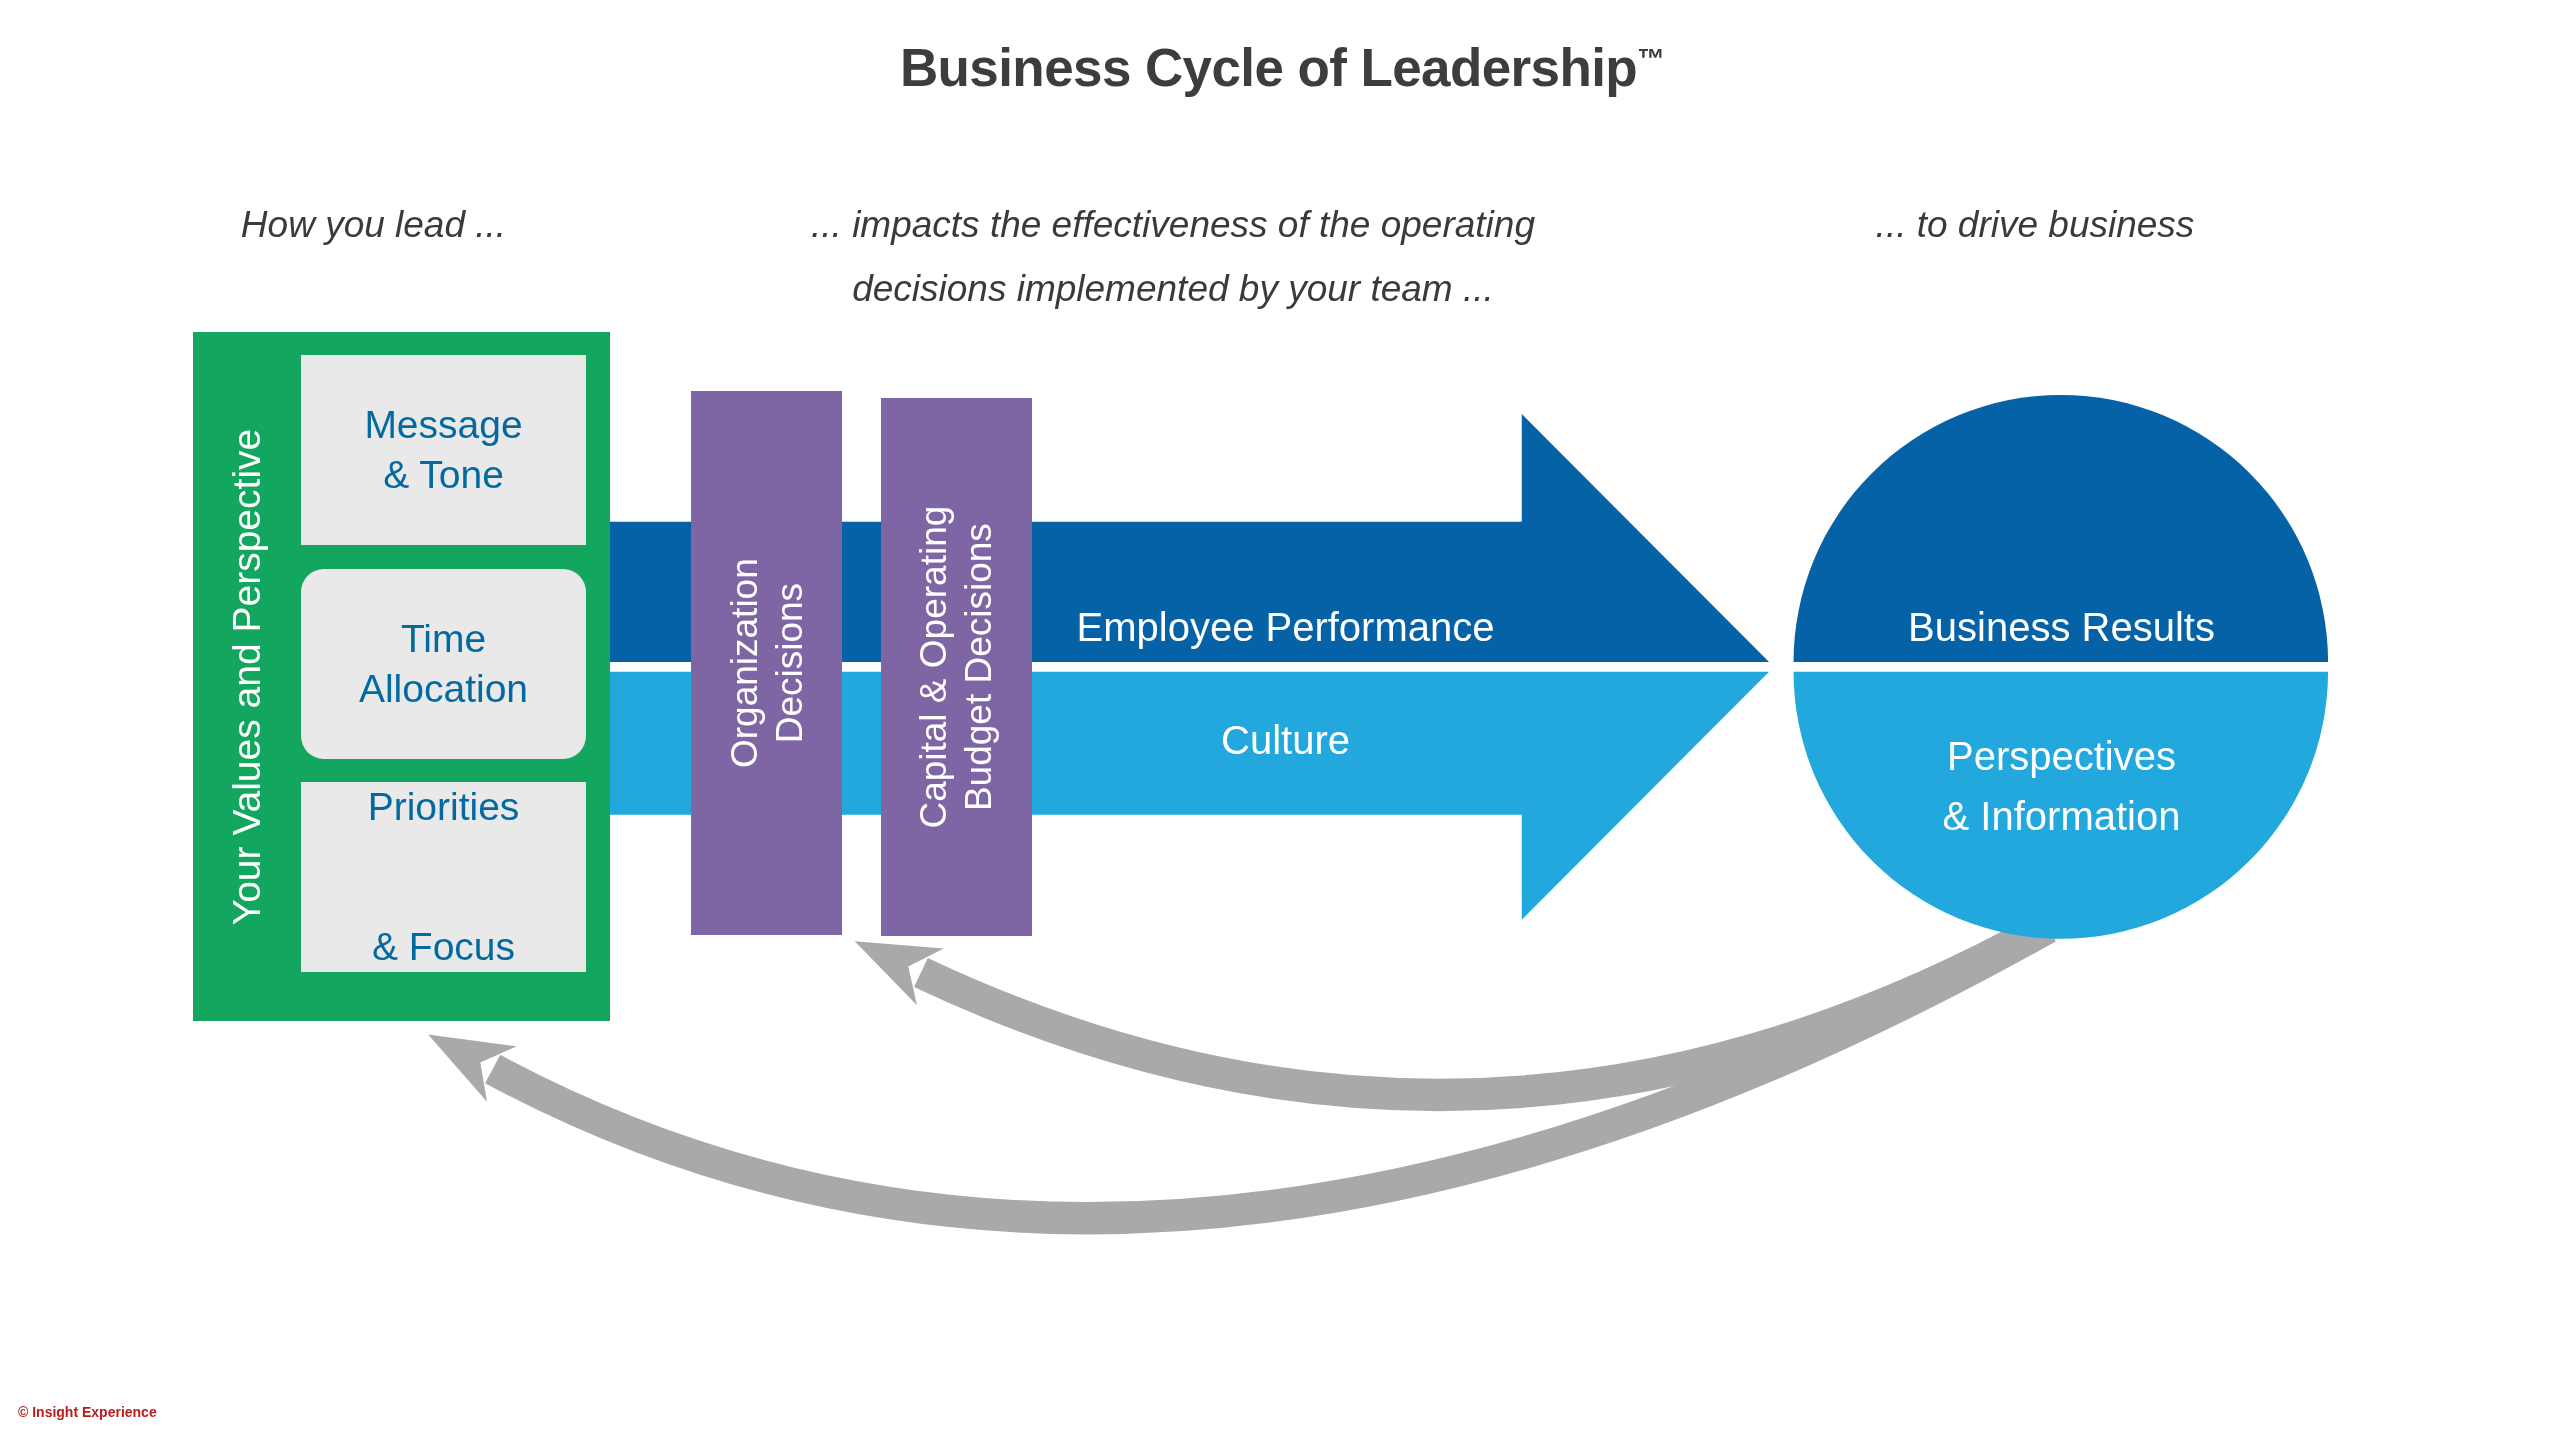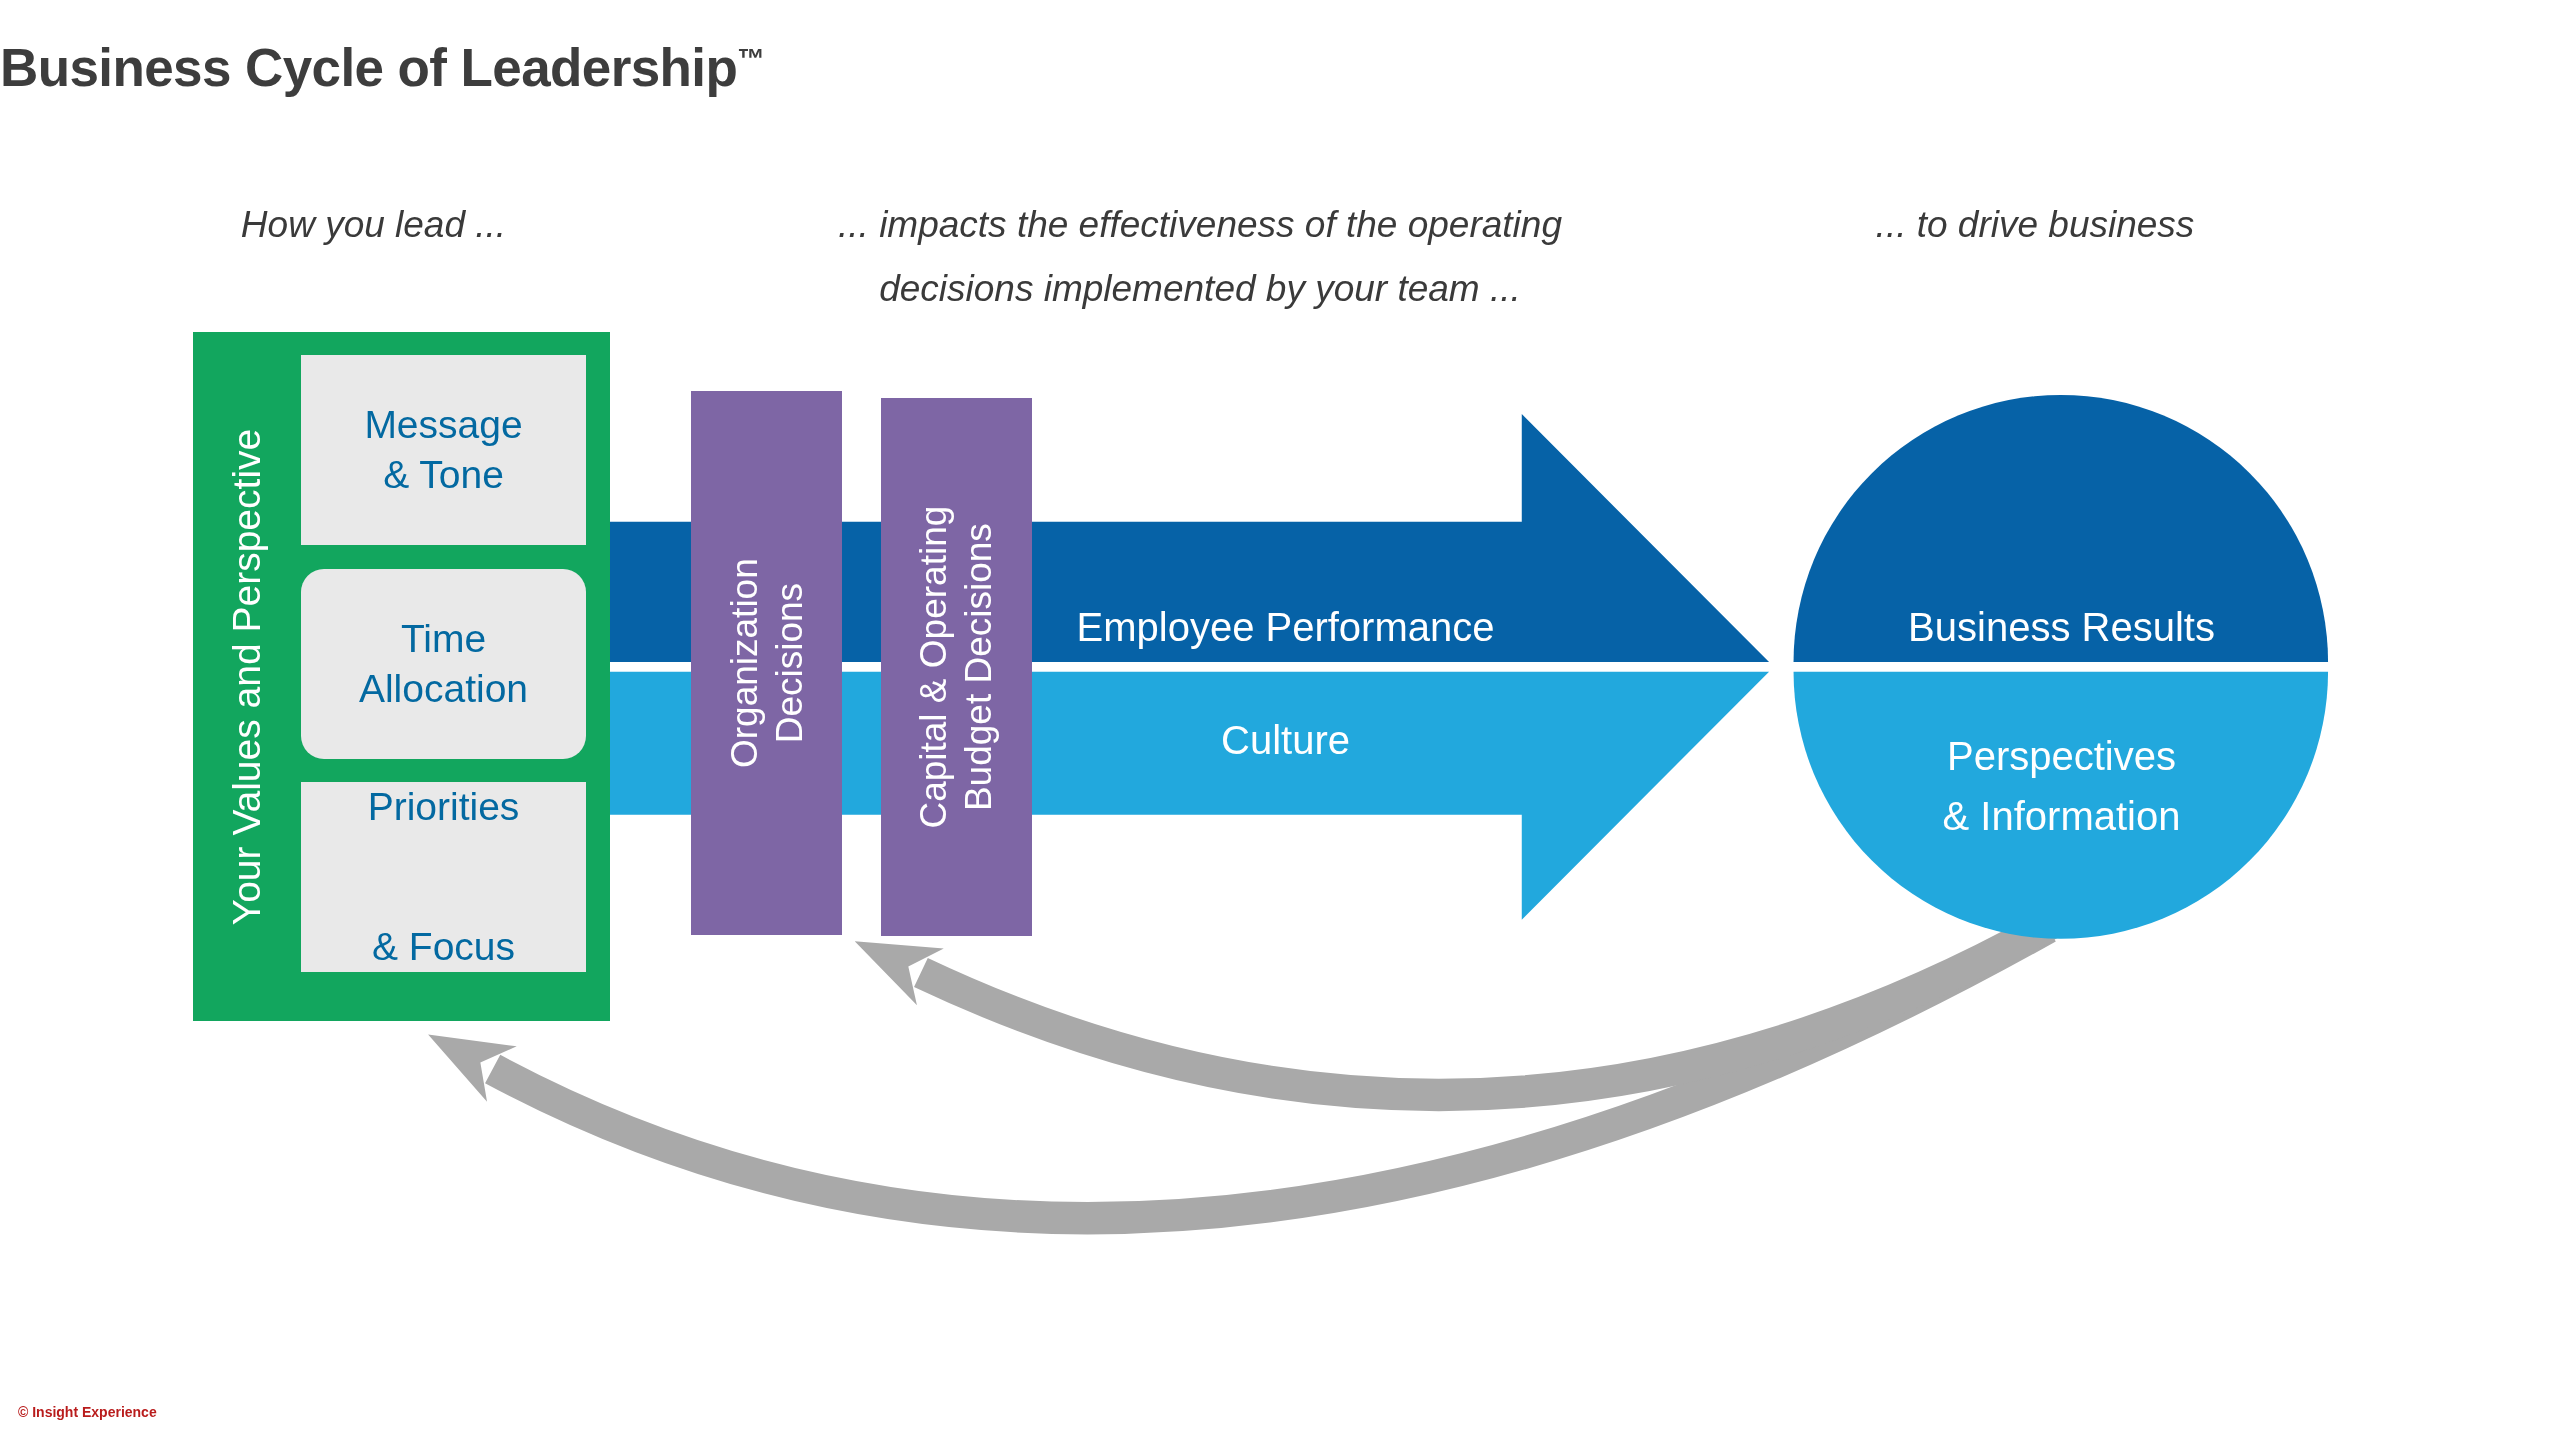--- a/index.html
+++ b/index.html
@@ -4,27 +4,27 @@
 <style>
   html,body{margin:0;padding:0;background:#ffffff;}
   #canvas{
     position:relative;width:2576px;height:1449px;background:#ffffff;overflow:hidden;
     font-family:"Liberation Sans", sans-serif;color:#3f3f3f;
   }
   .abs{position:absolute;}
   #svg-layer{position:absolute;left:0;top:0;width:2576px;height:1449px;}
 
   
-  .title{left:0;top:37px;width:2564px;text-align:left;font-size:53px;font-weight:bold;color:#3d3d3d;letter-spacing:-0.6px;}
+  .title{left:0;top:37px;width:2564px;text-align:center;font-size:53px;font-weight:bold;color:#3d3d3d;letter-spacing:-0.6px;}
   .title sup{font-size:0.52em;vertical-align:18px;font-weight:bold;}
 
   
   .hdr{font-style:italic;font-size:37px;color:#3a3a3a;line-height:1.72;text-align:center;}
   .hdr-left{left:174px;top:193px;width:399px;}
-  .hdr-mid{left:688px;top:193px;width:1024px;}
+  .hdr-mid{left:661px;top:193px;width:1024px;}
   .hdr-right{left:1829px;top:193px;width:412px;}
 
   
   .green-panel{left:193px;top:332px;width:417px;height:689px;background:#12a65e;}
   .vlabel-wrap{left:193px;top:332px;width:109px;height:689px;display:flex;align-items:center;justify-content:center;}
   .vlabel{transform:rotate(-90deg);white-space:nowrap;color:#ffffff;font-size:39px;}
   .gbox{left:301px;width:285px;height:190px;background:#e9e9e9;display:flex;flex-direction:column;align-items:center;justify-content:center;font-size:39px;line-height:1.28;text-align:center;color:#0369a1;}
   .gbox1{top:355px;} .gbox2{top:569px;border-radius:23px;} .gbox3{top:782px;justify-content:space-between;}
 
   

